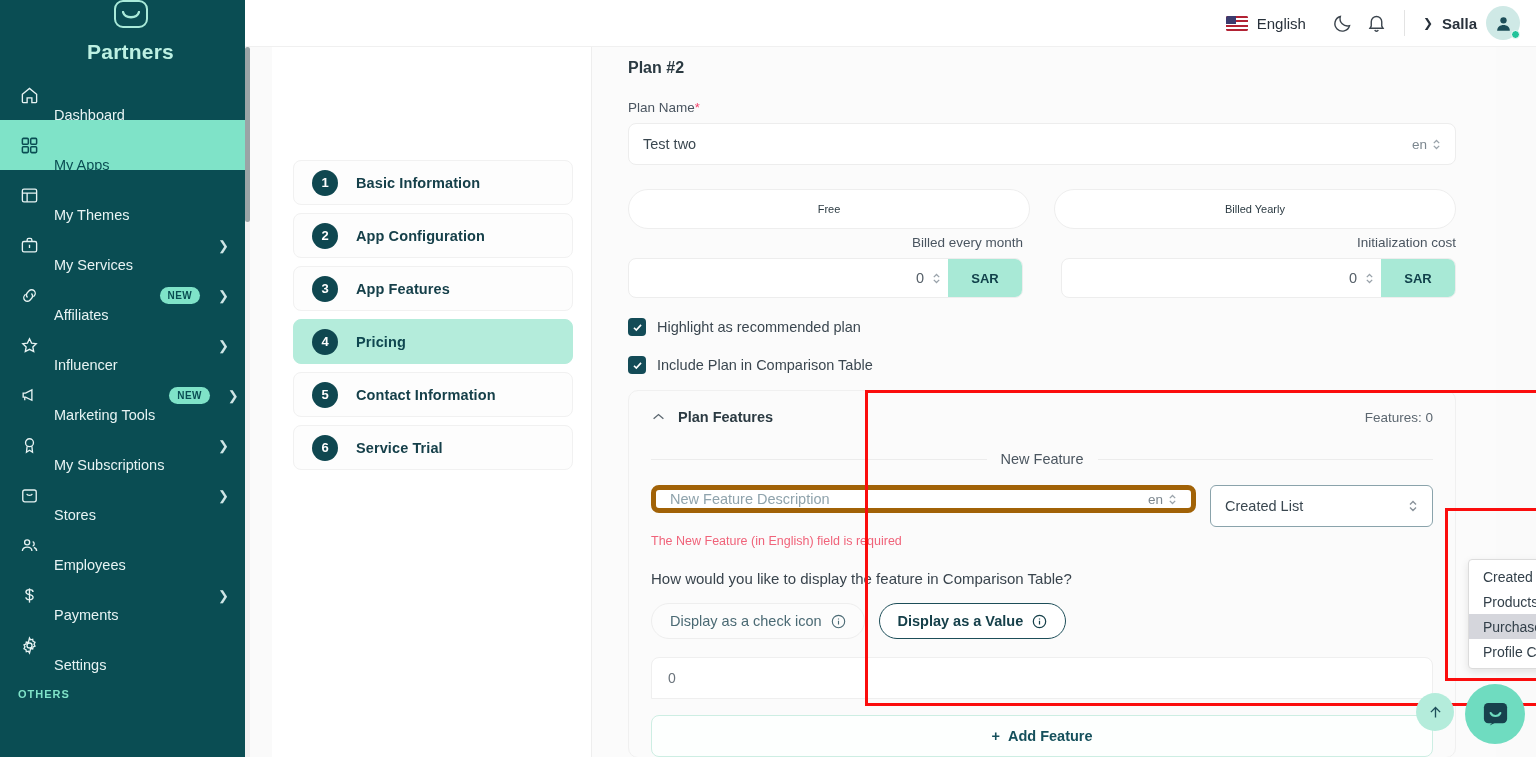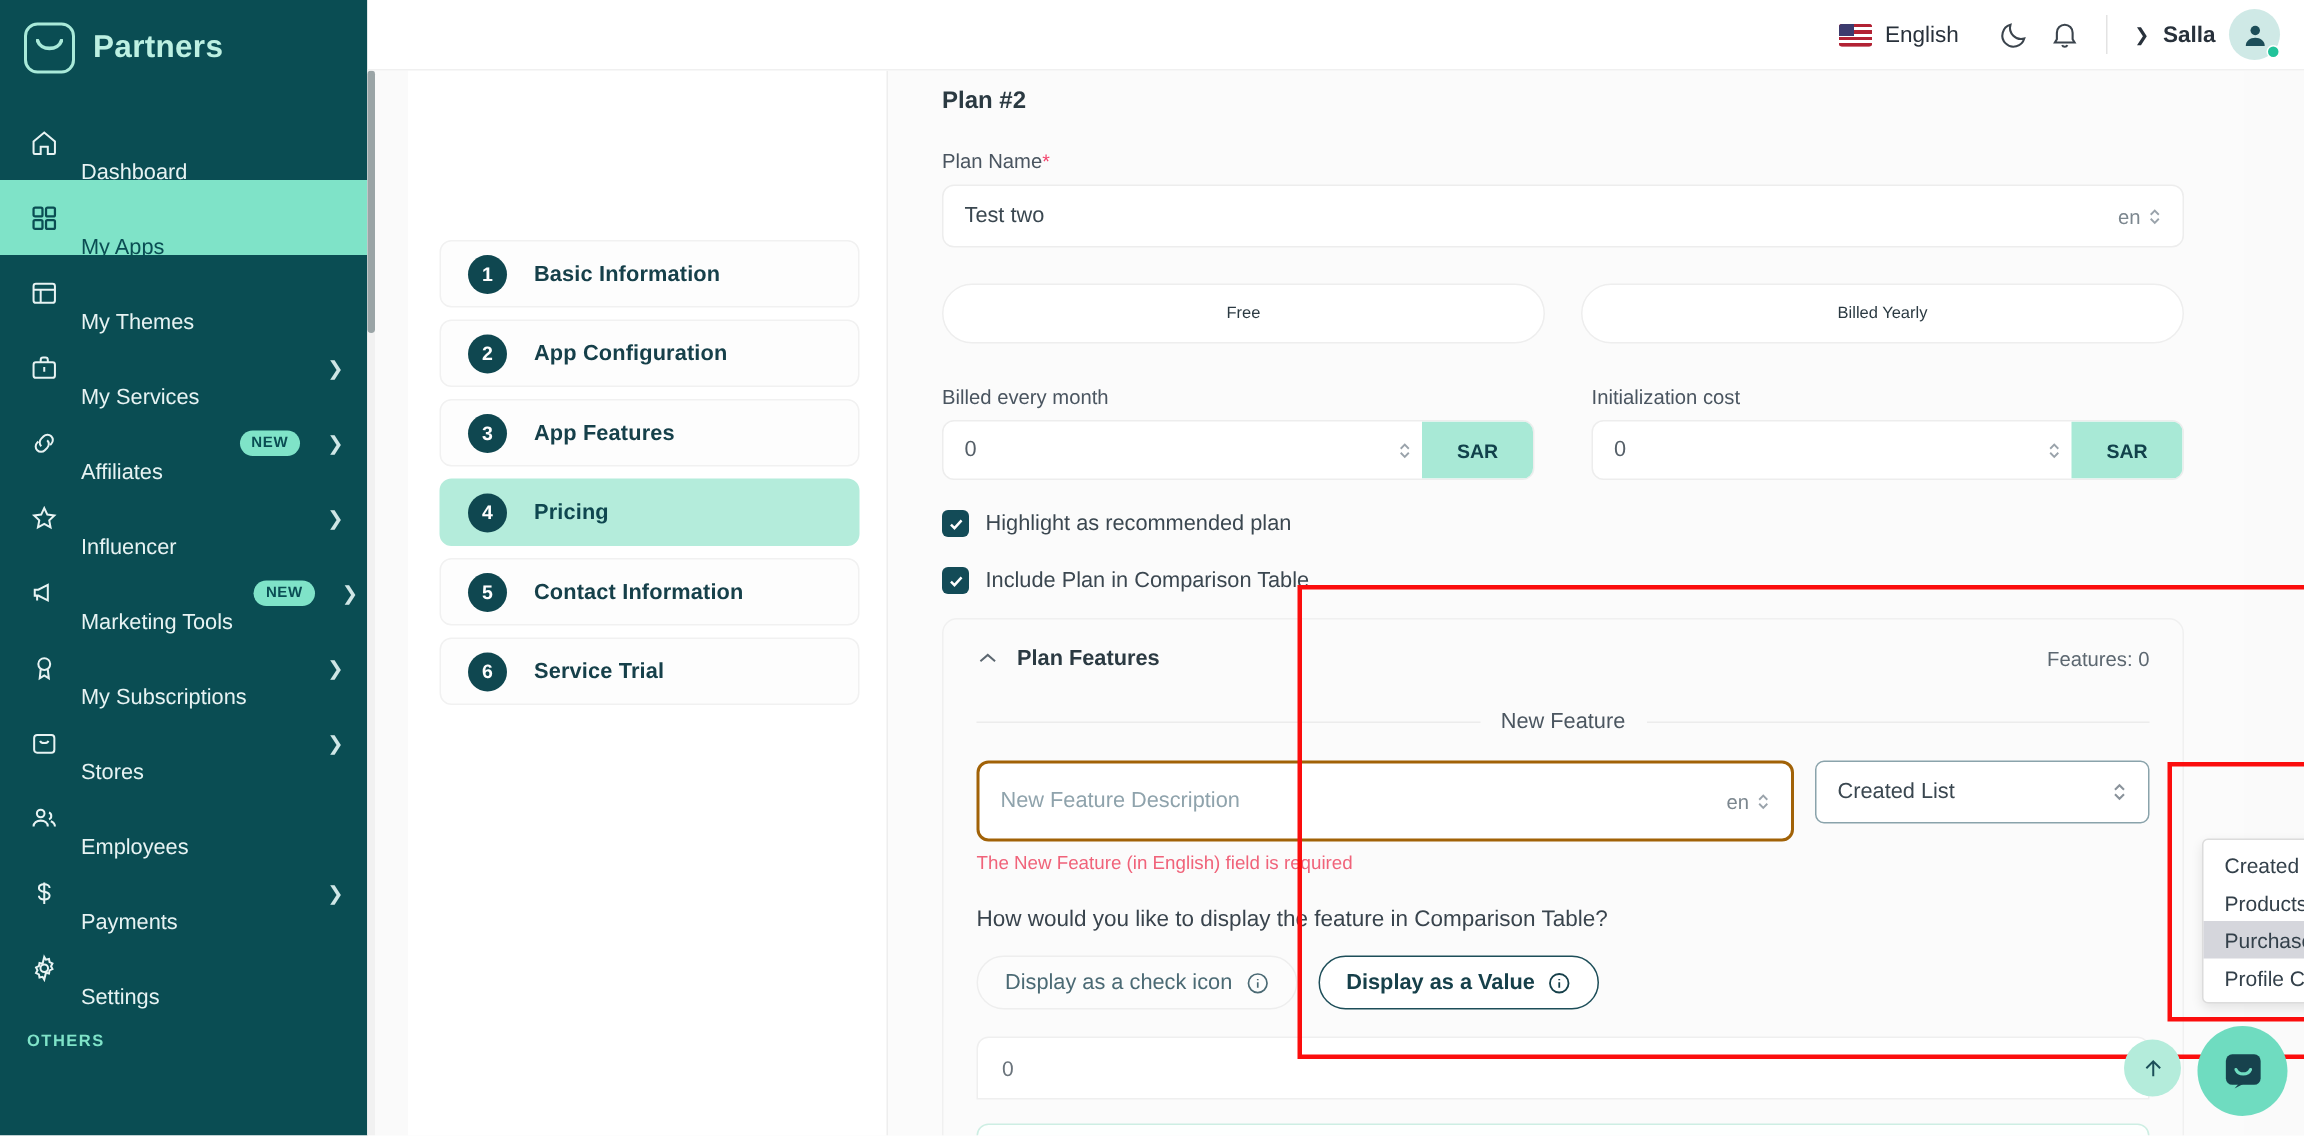--- a/index.html
+++ b/index.html
@@ -14,21 +14,21 @@
   
   .sidebar {
     width: 245px; height: 757px;
     background: #0a4d53;
     flex: 0 0 245px;
     position: relative;
     overflow: hidden;
   }
   .brand {
     display: flex; align-items: center; gap: 12px;
-    height: 64px; padding-left: 16px;
+    height: 64px; padding-left: 16px; flex-direction: column;
   }
   .brand-mark {
     width: 34px; height: 34px; border-radius: 9px;
     border: 2.5px solid #a9ead9;
     display: flex; align-items: flex-start; justify-content: center;
     padding-top: 9px;
   }
   .brand-mark svg { display:block; }
   .brand-name {
     color: #bdf0e2; font-size: 21px; font-weight: 700; letter-spacing: .2px;
@@ -142,21 +142,21 @@
 
   .seg-row { display:flex; gap:24px; margin-top: 24px; }
   .seg {
     flex:1 1 0; height: 40px; border-radius:22px;
     border:1px solid #eeeeee; background:#fff;
     display:flex; align-items:center; justify-content:center;
     color:#2b3a42; font-size:11px; cursor:pointer;
   }
   .seg.active { background:#a8e9d6; border-color:#a8e9d6; color:#11414b; font-weight:700; }
 
-  .two-col { display:flex; gap: 38px; margin-top: 28px; }
+  .two-col { display:flex; gap: 38px; margin-top: 6px; text-align: right; }
   .col { flex:1 1 0; }
   .num-input {
     height: 40px; border:1px solid #ededed; border-radius:8px; background:#fff;
     display:flex; align-items:center; overflow:hidden;
   }
   .num-input .nval { flex:1 1 auto; padding-left:14px; color:#555f68; font-size:14.5px; }
   .spin { width:24px; display:flex; flex-direction:column; align-items:center; justify-content:center; gap:2px; color:#9aa3ab; }
   .cur {
     width: 74px; align-self: stretch; background:#a8e9d6; color:#11414b;
     font-size:13px; font-weight:700; display:flex; align-items:center; justify-content:center;
@@ -182,21 +182,21 @@
   .fc-count { color:#5c6770; font-size:13.5px; }
 
   .divider-text {
     display:flex; align-items:center; gap:14px;
     margin-top: 26px; color:#4b5660; font-size:14.5px;
   }
   .divider-text:before, .divider-text:after { content:""; flex:1 1 auto; height:1px; background:#ececec; }
 
   .feat-row { display:flex; gap:14px; margin-top: 18px; align-items:flex-start; }
   .feat-desc {
-    flex: 1 1 auto; height: 54px; border:2px solid #a16207; border-radius:8px; background:#fff;
+    flex: 1 1 auto; height: 28px; border:5px solid #a16207; border-radius:8px; background:#fff;
     display:flex; align-items:center; padding:0 14px; color:#8fa3ac; font-size:14.5px;
   }
   .feat-desc .ph { flex:1 1 auto; }
   .feat-select {
     width: 223px; flex:0 0 223px; height:42px; border:1px solid #8aa3ab; border-radius:6px;
     background:#fff; display:flex; align-items:center; padding:0 14px;
     color:#3a4750; font-size:14.5px; cursor:pointer;
   }
   .feat-select .sval { flex:1 1 auto; }
 

